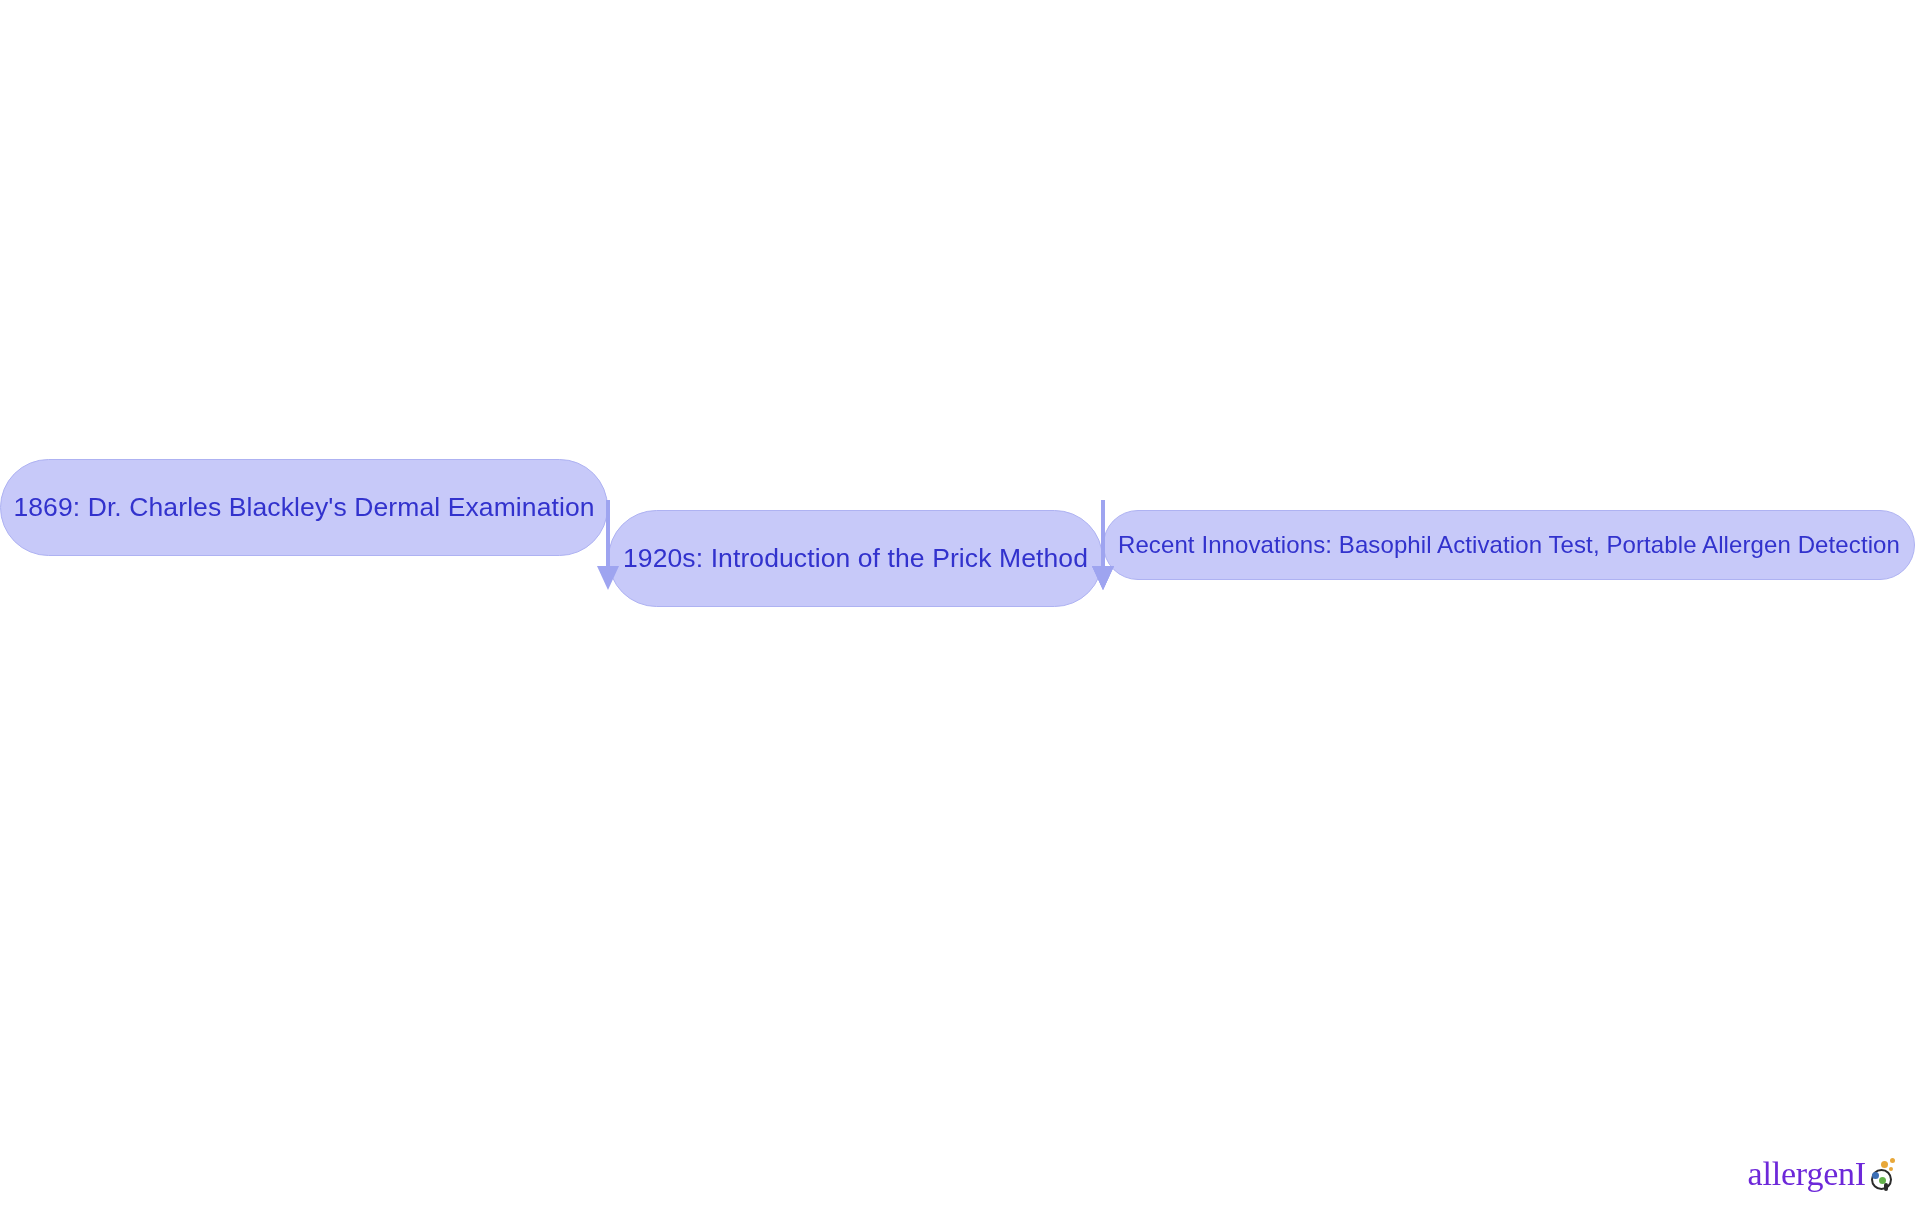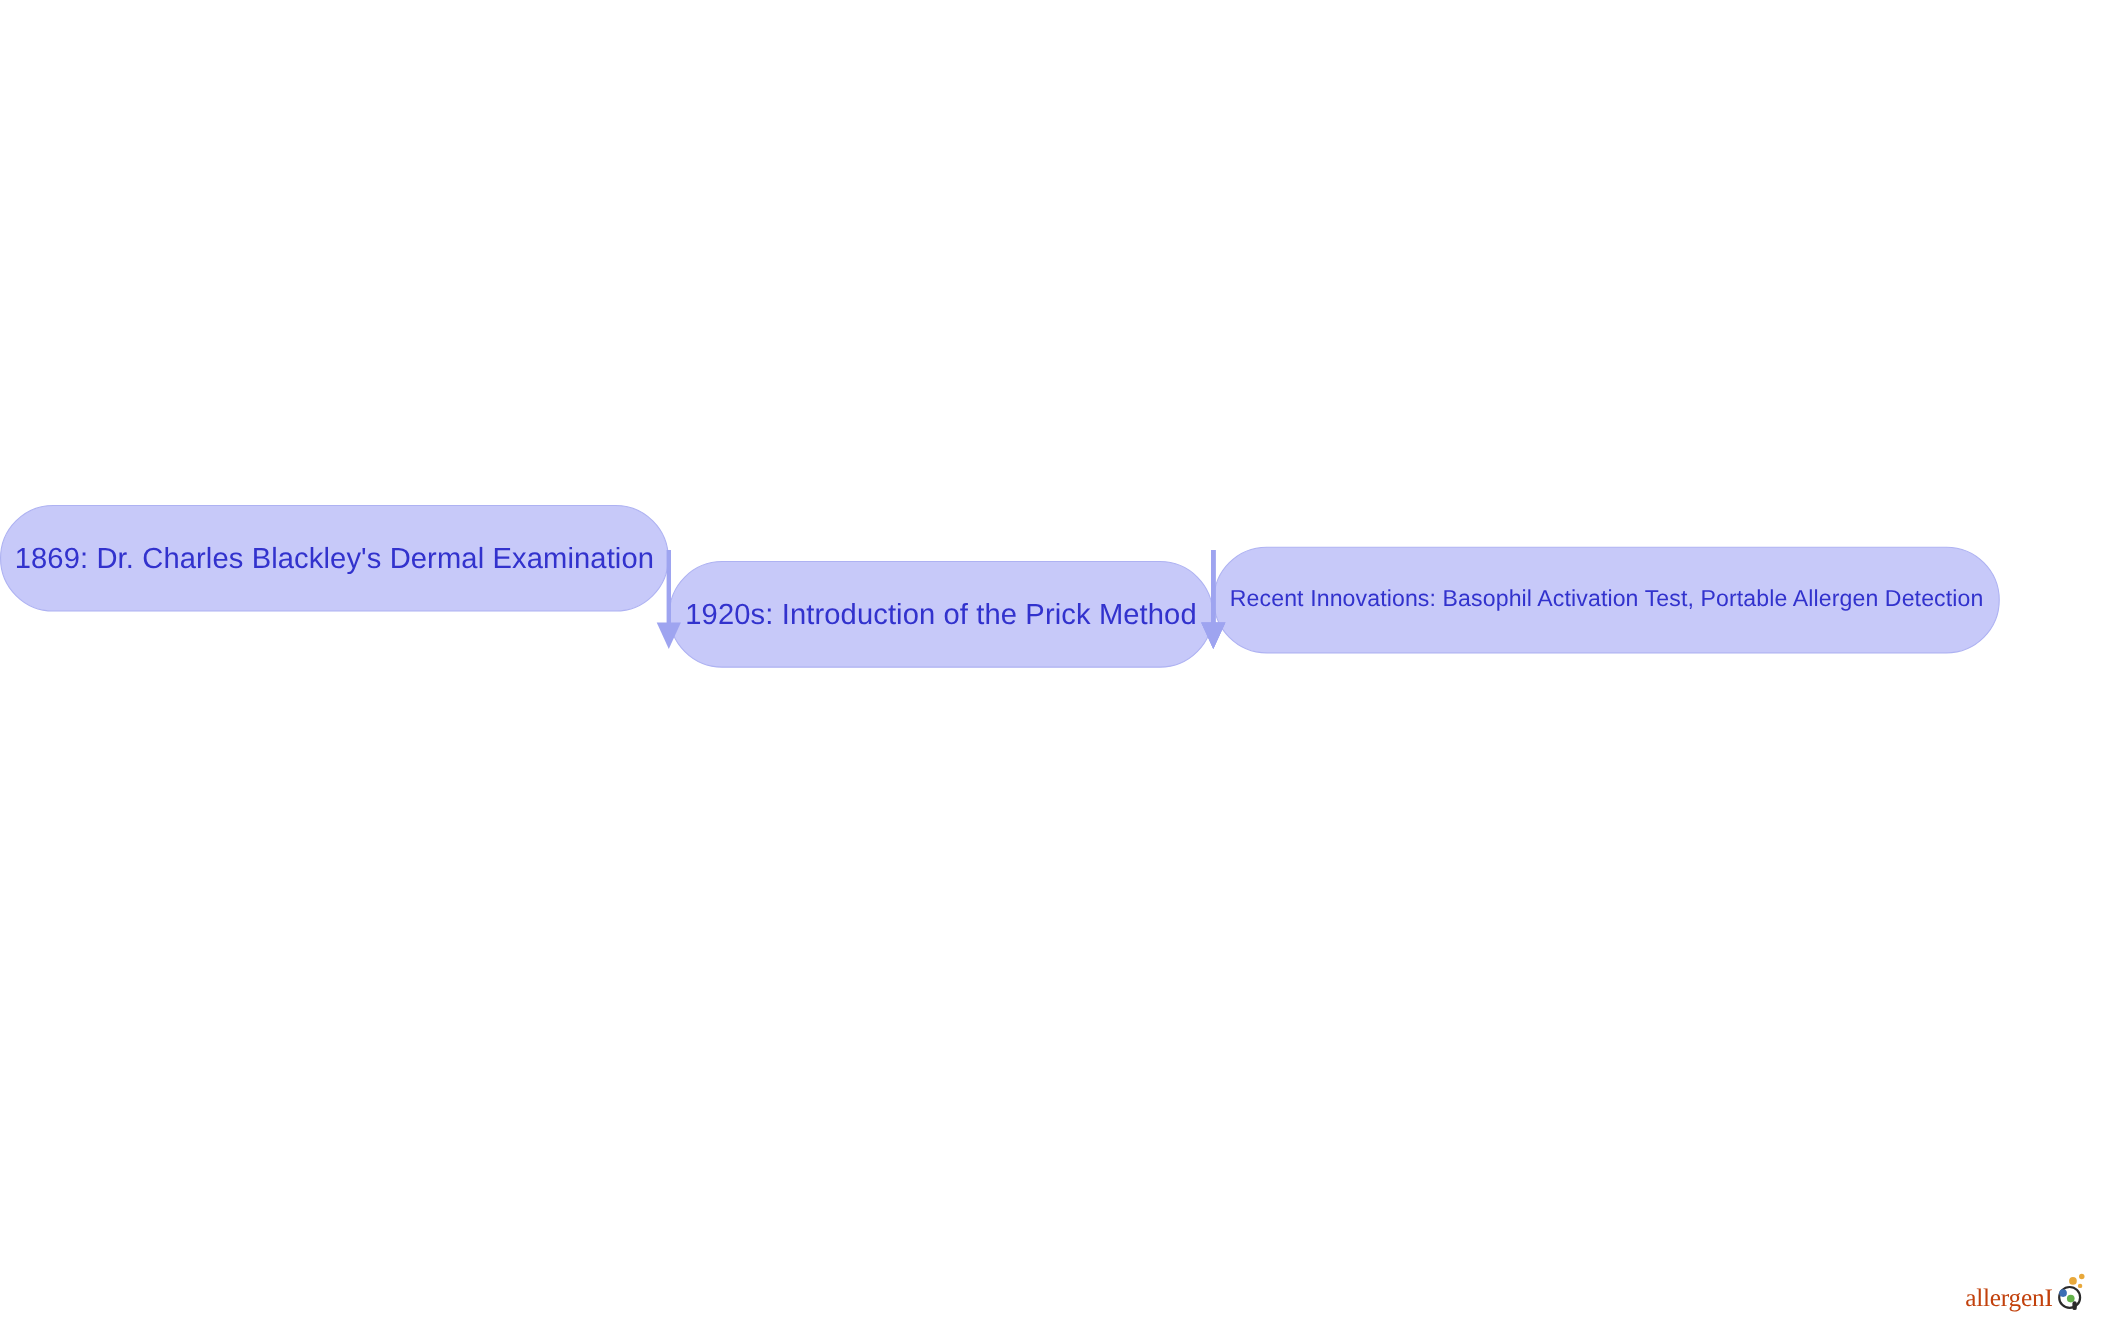--- a/index.html
+++ b/index.html
@@ -51,21 +51,21 @@
   .node-label {
     display: block;
     padding: 0 14px;
   }
 
   
   .node-0 { width: 608px; height: 97px; margin-top: 15px;  font-size: 26.5px; }
   .node-1 { width: 521px; height: 97px; margin-top: 116px;  font-size: 26.5px; }
   .node-2 { width: 452px; height: 97px; margin-top: 90px;  font-size: 26.5px; }
   .node-3 { width: 853px; height: 97px; margin-top: 90px;  font-size: 26.5px; }
-  .node-4 { width: 903px; height: 97px; margin-top: 90px;  font-size: 21px; }
+  .node-4 { width: 903px; height: 70px; margin-top: 90px;  font-size: 24px; }
 
   .connector {
     position: relative;
     width: 14px;
     height: 90px;
     margin: 0;
     flex: none;
   }
   .connector .stem {
     position: absolute;
@@ -105,22 +105,22 @@
   .brand {
     position: absolute;
     right: 22px;
     bottom: 24px;
     display: flex;
     align-items: flex-end;
     height: 40px;
   }
   .brand-word {
     font-family: "Liberation Serif", serif;
-    font-size: 23px;
-    color: #c2410c;
+    font-size: 34px;
+    color: #6d28d9;
     line-height: 1;
     letter-spacing: -0.2px;
   }
   .brand-mark {
     position: relative;
     width: 34px;
     height: 34px;
     margin-left: -2px;
   }
   .brand-mark .dot {

